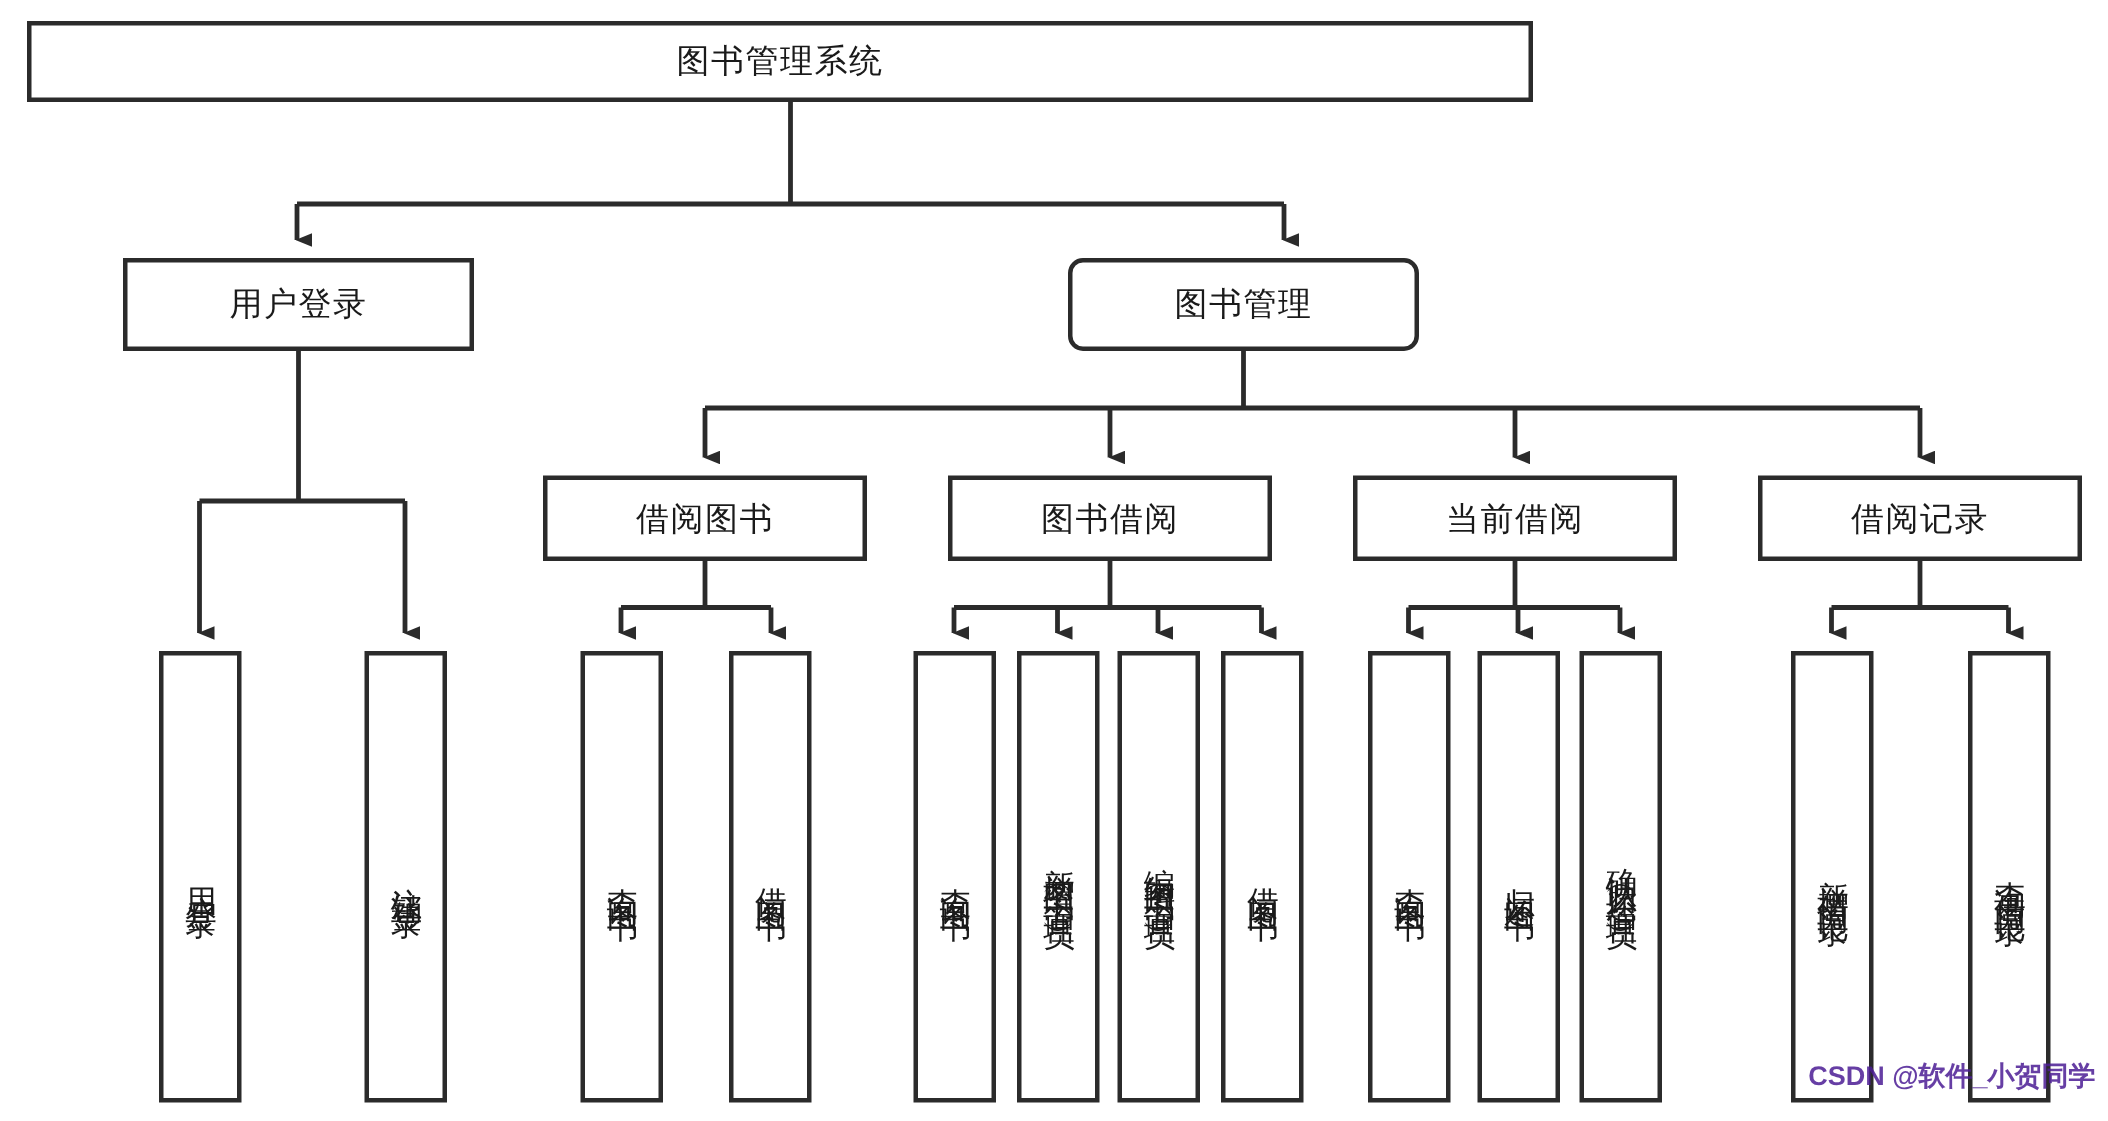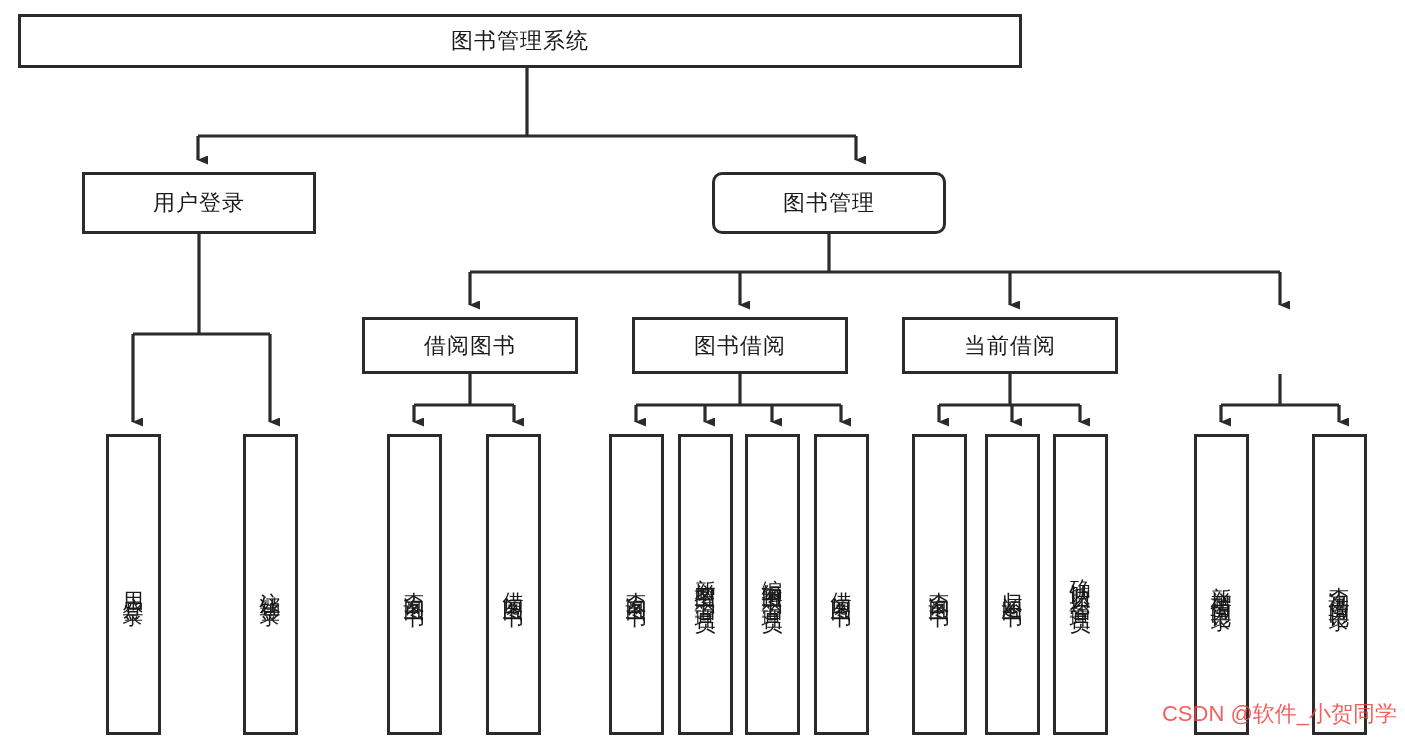--- a/index.html
+++ b/index.html
@@ -54,25 +54,26 @@
     text-orientation: upright;
     font-size: 21px;
     letter-spacing: 5px;
     line-height: 1;
     white-space: nowrap;
   }
   .watermark {
     position: absolute;
     right: 8px;
     bottom: 4px;
-    font-size: 22px;
-    color: #ef4444;
+    font-size: 18px;
+    color: #4c1d95;
     opacity: 0.85;
     white-space: nowrap;
     font-family: "Liberation Sans", "DejaVu Sans", sans-serif;
+    font-weight: bold;
   }
 </style>
 </head>
 <body>
 
 <div id="diagram-root">
 
   <svg class="edges" viewBox="0 0 1405 747" xmlns="http://www.w3.org/2000/svg">
     <defs>
       <marker id="arrowhead" markerWidth="9" markerHeight="11" refX="4.5" refY="10" orient="auto" markerUnits="userSpaceOnUse">
@@ -136,20 +137,23 @@
 
   <div class="node" style="left:362px; top:317px; width:216px; height:57px;">
     <span class="label">借阅图书</span>
   </div>
   <div class="node" style="left:632px; top:317px; width:216px; height:57px;">
     <span class="label">图书借阅</span>
   </div>
   <div class="node" style="left:902px; top:317px; width:216px; height:57px;">
     <span class="label">当前借阅</span>
   </div>
+  <div class="node" style="left:1172px; top:317px; width:216px; height:57px;">
+    <span class="label">借阅记录</span>
+  </div>
 
   <div class="node leaf" style="left:106px; top:434px; width:55px; height:301px;">
     <span class="label">用户登录</span>
   </div>
   <div class="node leaf" style="left:243px; top:434px; width:55px; height:301px;">
     <span class="label">注销登录</span>
   </div>
   <div class="node leaf" style="left:387px; top:434px; width:55px; height:301px;">
     <span class="label">查询图书</span>
   </div>

